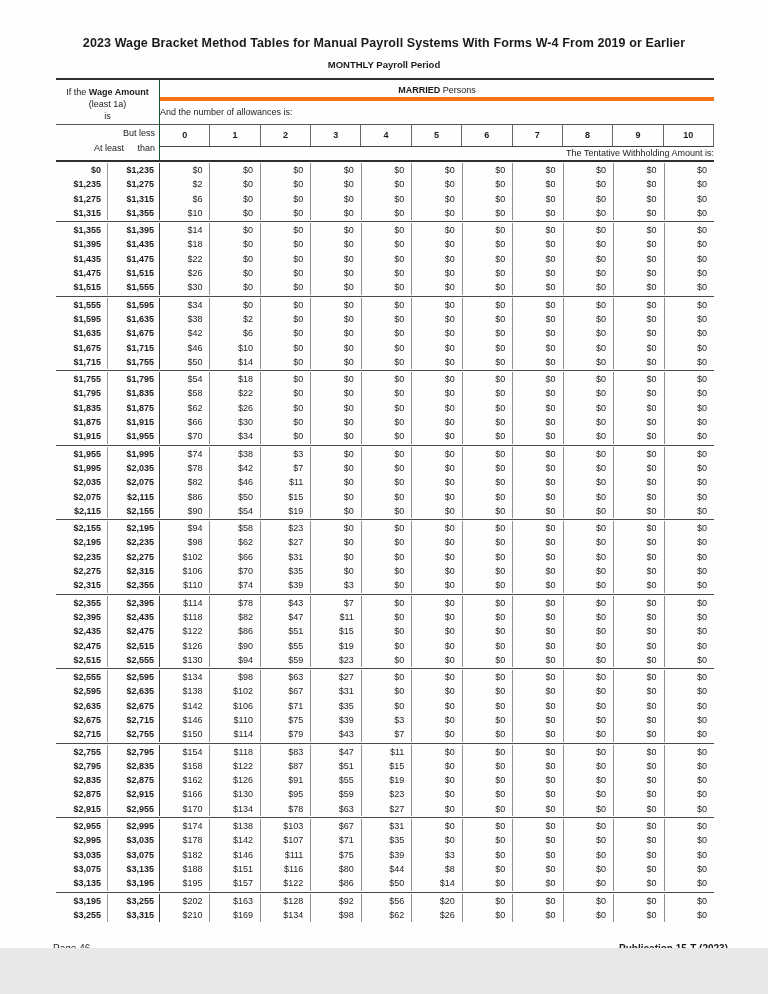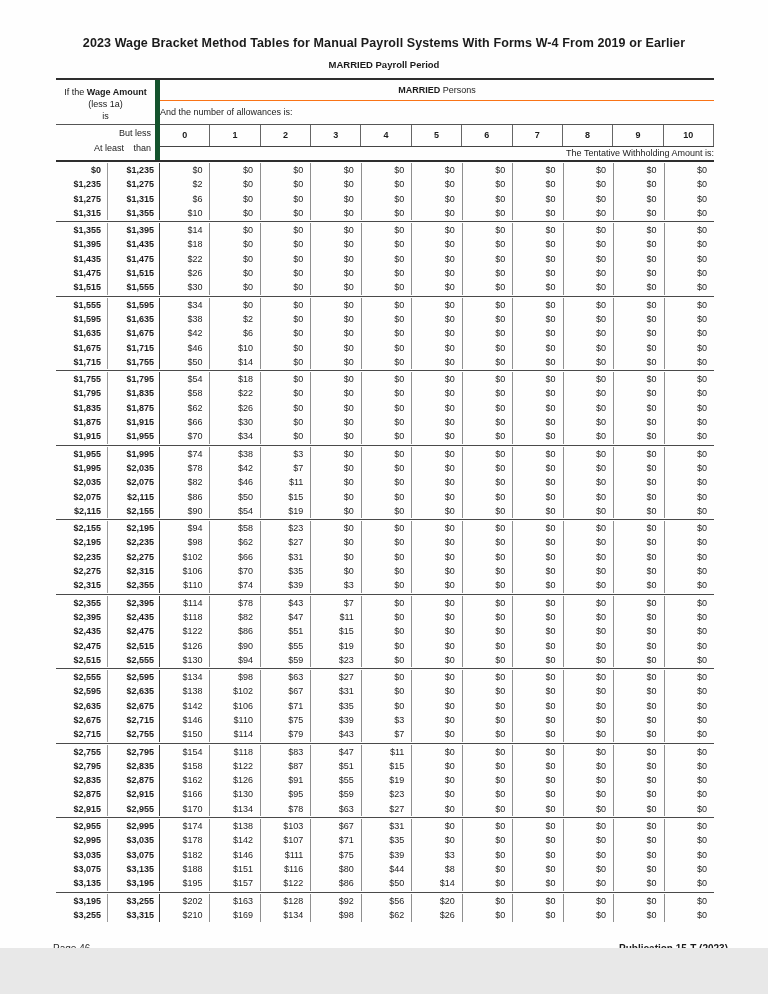--- a/index.html
+++ b/index.html
@@ -6,30 +6,30 @@
   .page{position:relative;width:768px;height:948px;background:#fefefe;margin:0 auto;
         font-family:"Liberation Sans",sans-serif;color:#1b1b1b;overflow:hidden;}
   .title{position:absolute;top:36px;left:0;width:100%;text-align:center;
          font-size:12.5px;font-weight:bold;letter-spacing:0.1px;}
   .subtitle{position:absolute;top:59px;left:0;width:100%;text-align:center;
             font-size:9.5px;font-weight:bold;}
   .tbl{position:absolute;left:56px;top:78px;width:658px;}
   
   .thead{display:flex;height:84px;box-sizing:border-box;
          border-top:2px solid #2e2e2e;border-bottom:2px solid #2e2e2e;}
-  .h-left{width:104px;box-sizing:border-box;border-right:5px solid #14532d;
+  .h-left{width:104px;box-sizing:border-box;border-right:1px solid #14532d;
           display:flex;flex-direction:column;}
   .h-left-top{height:45px;box-sizing:border-box;border-bottom:1px solid #555;
               text-align:center;font-size:9px;line-height:12px;padding-top:6px;}
   .h-left-bot{position:relative;flex:1;font-size:9px;}
   .lbl-butless{position:absolute;right:4px;top:3px;}
   .lbl-atleast{position:absolute;left:38px;top:18px;}
   .lbl-than{position:absolute;right:4px;top:18px;padding-left:41px;}
   .h-right{flex:1;display:flex;flex-direction:column;min-width:0;}
-  .married-row{height:21px;box-sizing:border-box;border-bottom:1px solid #f97316;
+  .married-row{height:21px;box-sizing:border-box;border-bottom:4px solid #f97316;
                text-align:center;font-size:9px;line-height:20px;}
   .allow-row{height:24px;box-sizing:border-box;border-bottom:1px solid #555;
              text-align:left;font-size:9px;line-height:23px;}
   .nums-row{height:22px;box-sizing:border-box;border-bottom:1px solid #444;display:flex;}
   .numcell{flex:1;box-sizing:border-box;border-right:1px solid #666;
            text-align:center;font-size:9px;font-weight:bold;line-height:21px;}
   .tent-row{flex:1;text-align:right;font-size:9px;line-height:13px;}
   .b{font-weight:bold;}
   
   .tbody{width:100%;}
@@ -45,29 +45,29 @@
   
   .footer-left{position:absolute;left:53px;top:943px;font-size:10px;color:#2a2a2a;}
   .footer-right{position:absolute;right:40px;top:943px;font-size:10px;font-weight:bold;}
 </style>
 </head>
 <body>
 
 <div class="page">
 
   <div class="title">2023 Wage Bracket Method Tables for Manual Payroll Systems With Forms W-4 From 2019 or Earlier</div>
-  <div class="subtitle">MARRIED Payroll Period</div>
+  <div class="subtitle">MONTHLY Payroll Period</div>
 
   <div class="tbl">
 
     <div class="thead">
       <div class="h-left">
         <div class="h-left-top">
           <div><span>If the </span><span class="b">Wage Amount</span></div>
-          <div>(less 1a)</div>
+          <div>(least 1a)</div>
           <div>is</div>
         </div>
         <div class="h-left-bot">
           <span class="lbl-butless">But less</span>
           <span class="lbl-atleast">At least</span>
           <span class="lbl-than">than</span>
         </div>
       </div>
       <div class="h-right">
         <div class="married-row">

